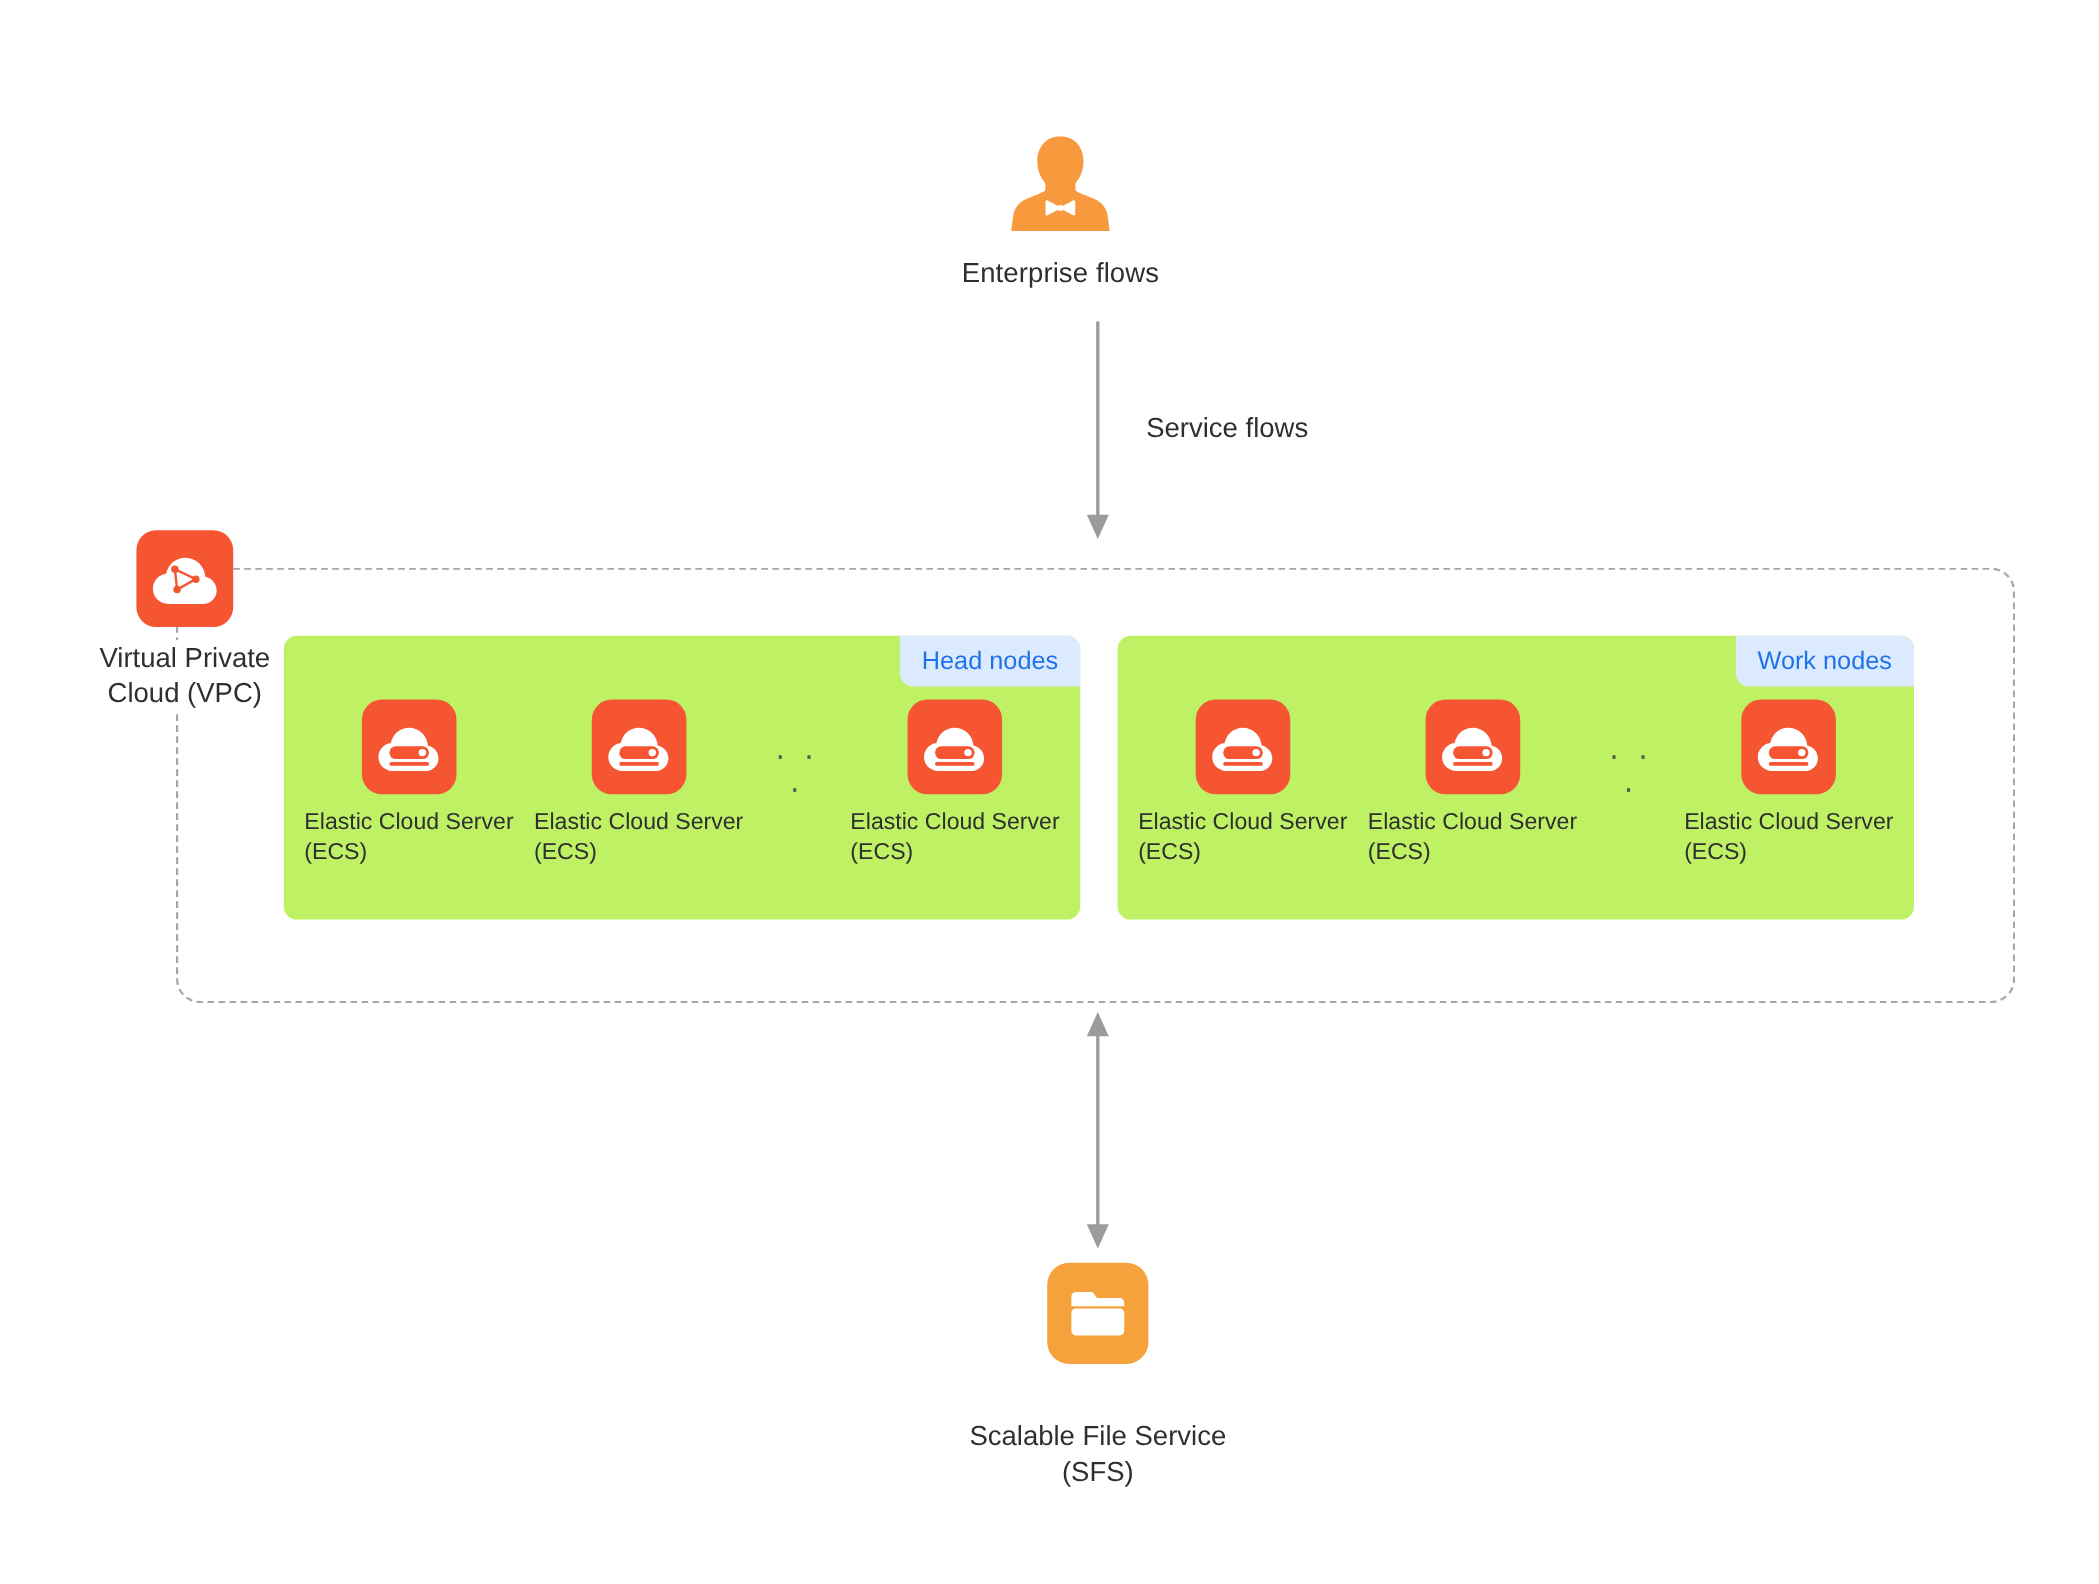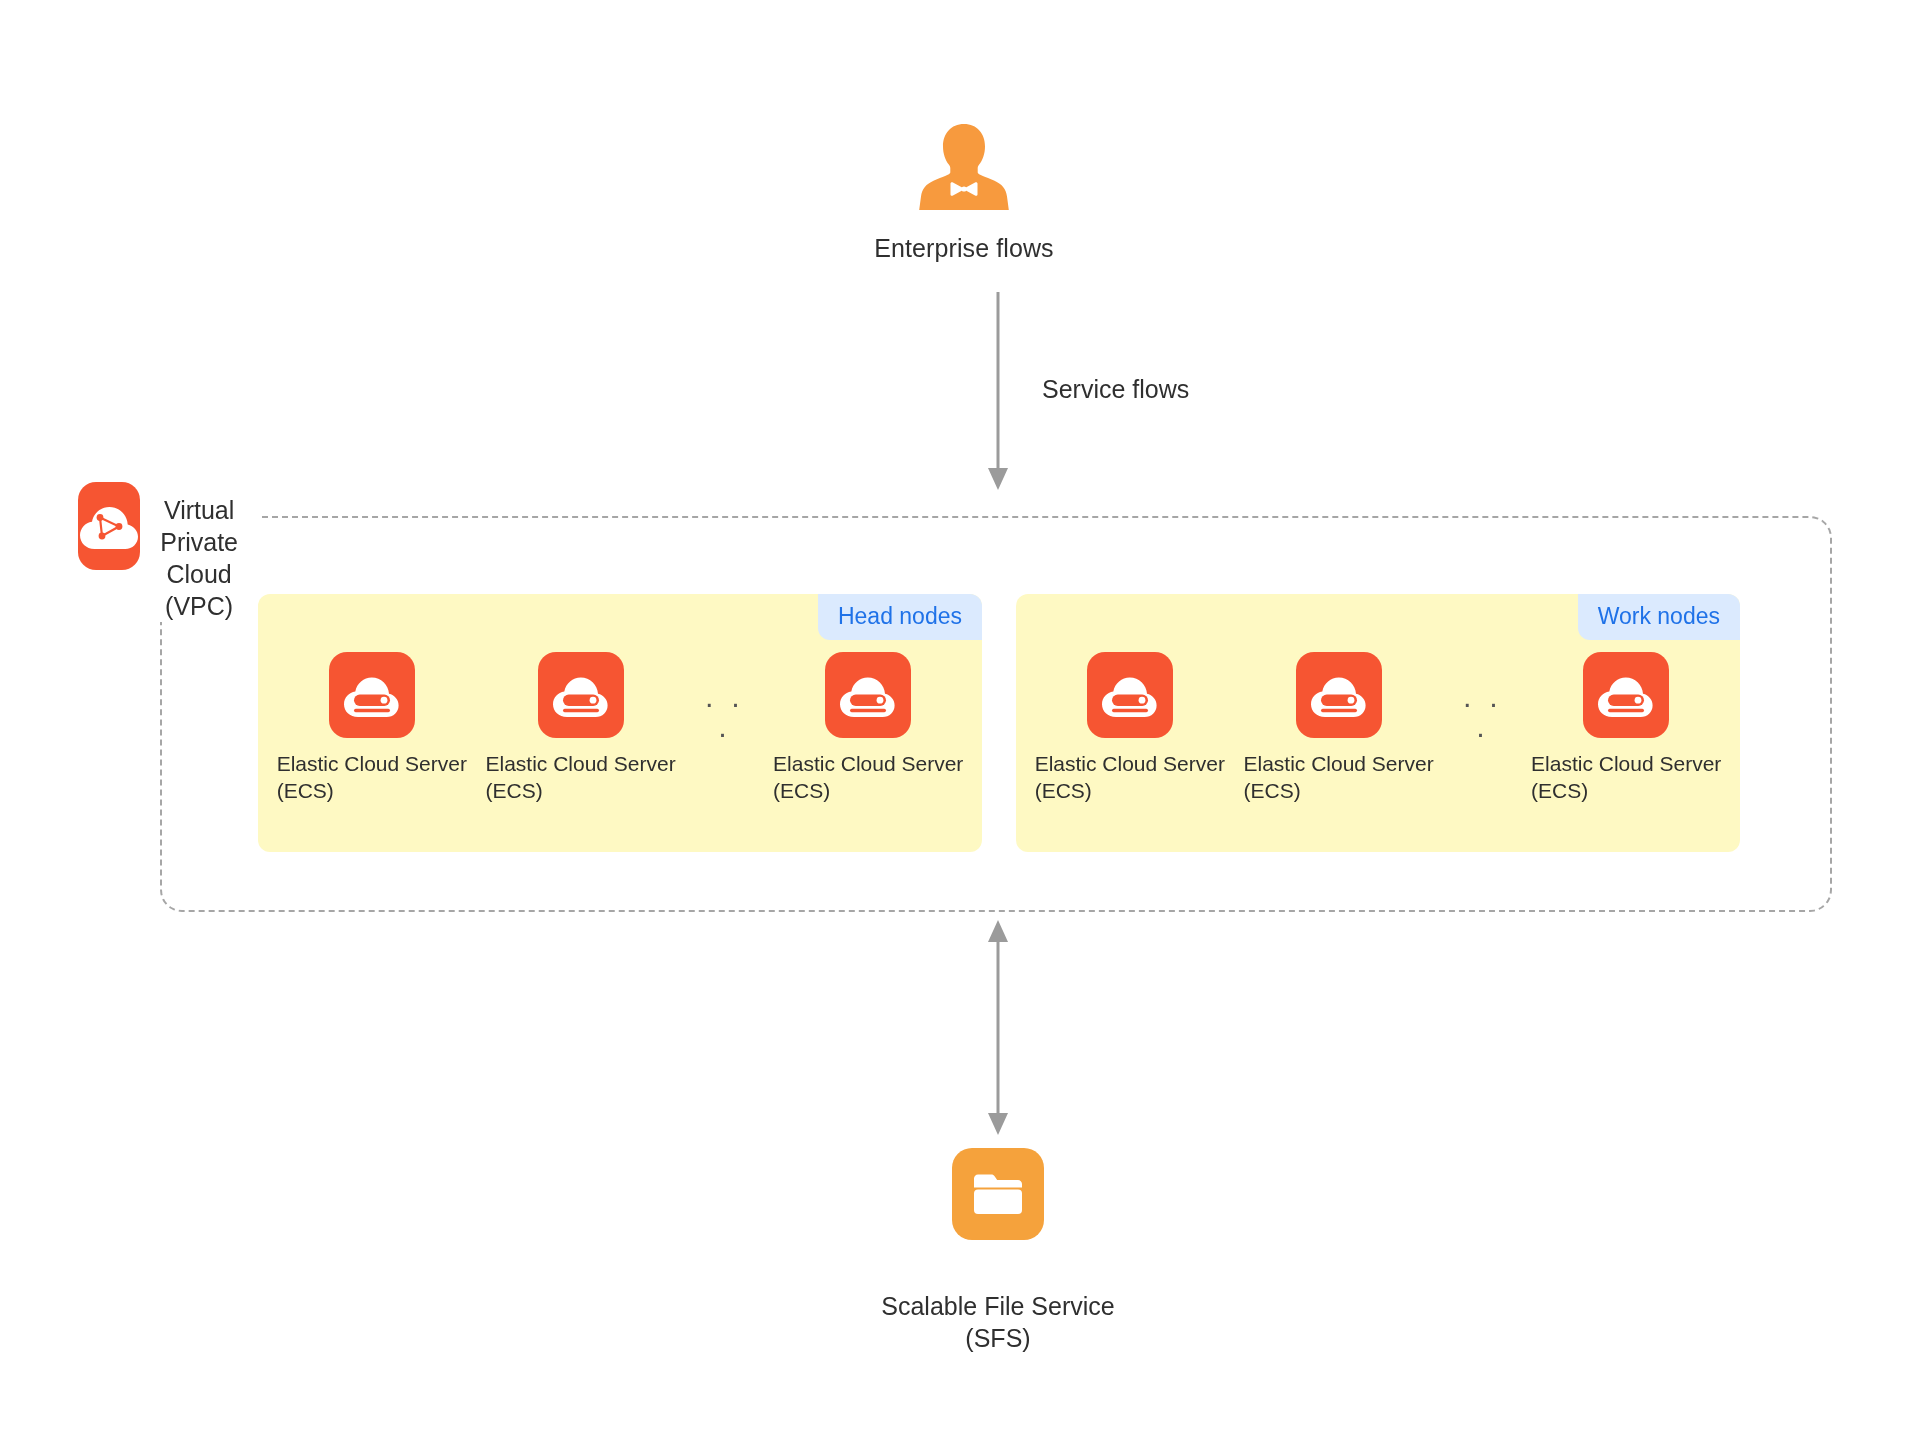--- a/index.html
+++ b/index.html
@@ -79,21 +79,22 @@
     box-sizing: border-box;
   }
 
   
   .vpc-node {
     position: absolute;
     left: 78px;
     top: 482px;
     width: 180px;
     display: flex;
-    flex-direction: row;
+    flex-direction: column;
+    align-items: center;
     z-index: 4;
   }
   .tile {
     border-radius: 18px;
     display: flex;
     align-items: center;
     justify-content: center;
   }
   .tile-vpc {
     width: 88px; height: 88px;
@@ -105,23 +106,23 @@
     line-height: 1.28;
     text-align: center;
     color: #2f2f2f;
     background: #ffffff;
     padding: 0 4px;
   }
 
   
   .group {
     position: absolute;
-    top: 594px;
+    top: 578px;
     height: 258px;
-    background: #fef9c3;
+    background: #bef264;
     border-radius: 12px;
   }
   .group-head { left: 258px;  width: 724px; }
   .group-work { left: 1016px; width: 724px; }
 
   .group-badge {
     position: absolute;
     top: 0;
     right: 0;
     background: #dbeafe;

